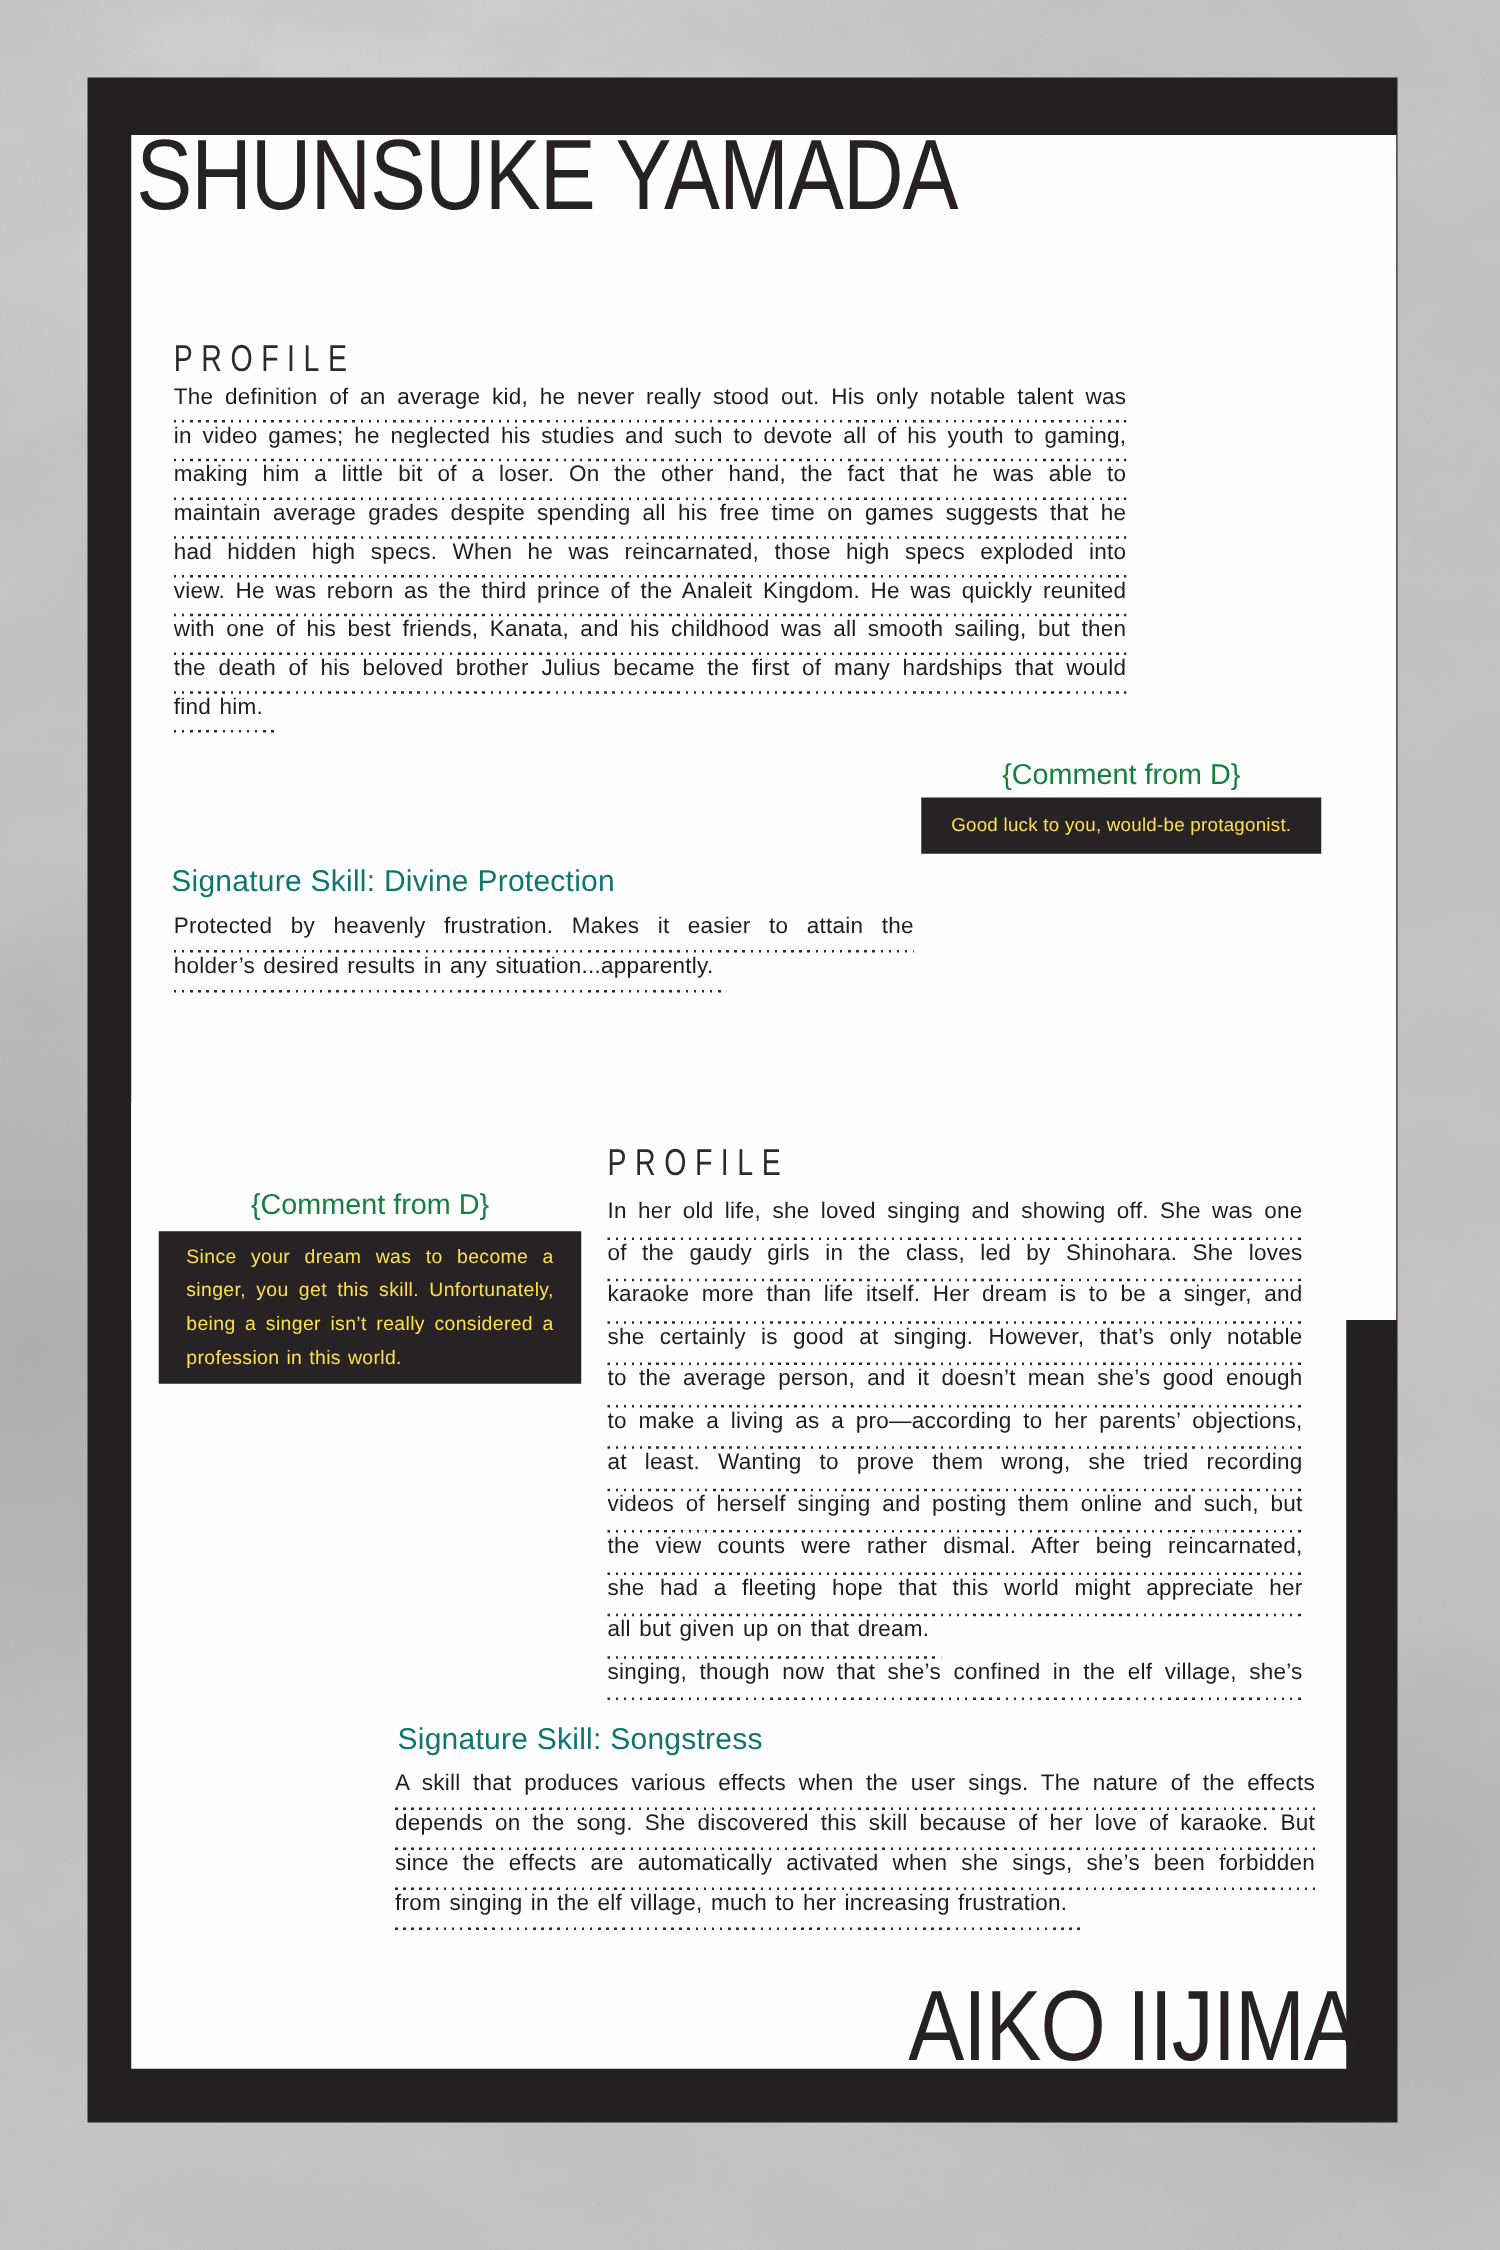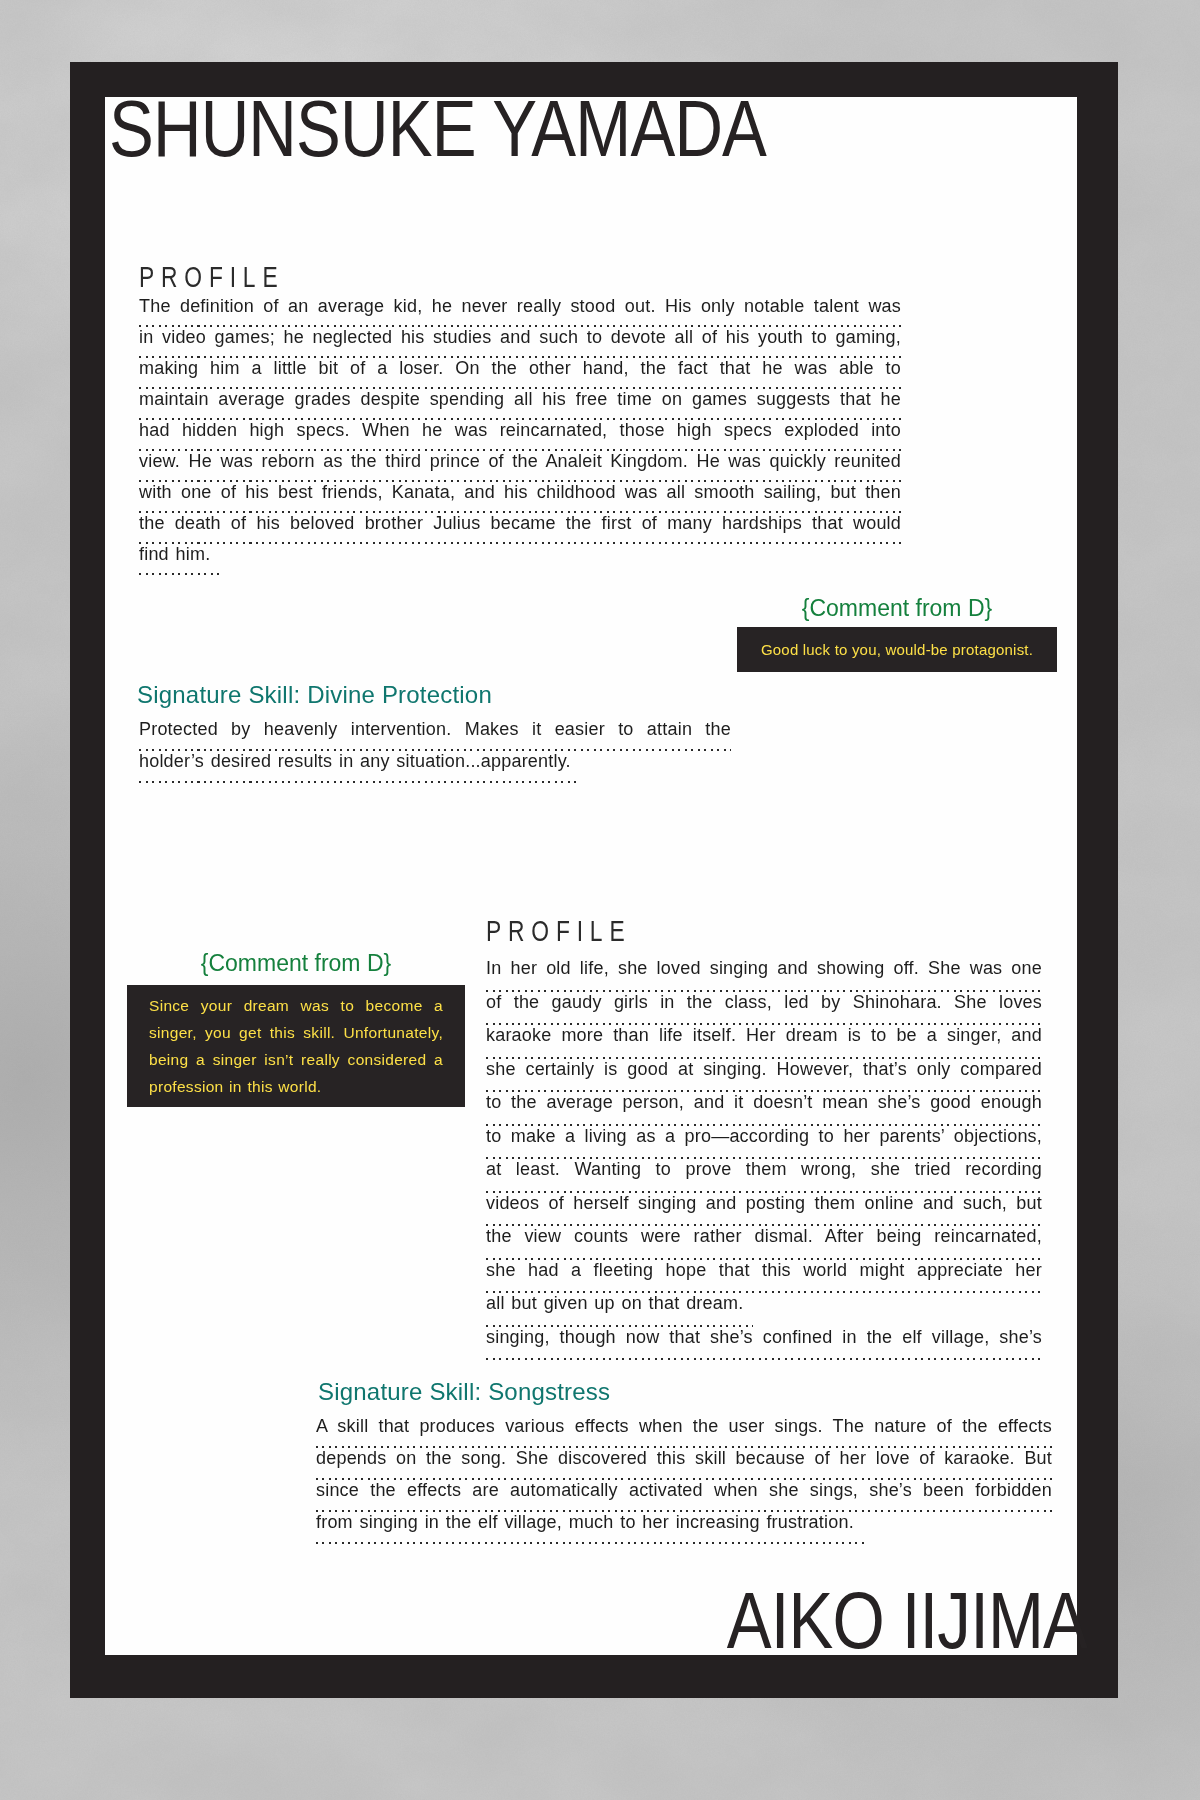--- a/index.html
+++ b/index.html
@@ -9,21 +9,21 @@
       radial-gradient(900px 600px at 30% 8%, rgba(255,255,255,.35), rgba(255,255,255,0) 60%),
       radial-gradient(700px 500px at 90% 85%, rgba(120,120,120,.25), rgba(120,120,120,0) 65%),
       radial-gradient(600px 700px at 2% 60%, rgba(110,110,110,.3), rgba(110,110,110,0) 60%),
       #c9c9c9;
     font-family:"Liberation Sans","DejaVu Sans",sans-serif;
     color:#1d1d1d;
   }
   .texture{position:absolute;left:0;top:0;z-index:0;display:block;}
   .frame{position:absolute;left:70px;top:62px;width:1048px;height:1636px;background:#242021;z-index:1;}
   .panel{position:absolute;left:35px;width:972px;background:#fefefe;}
-  .panel1{top:35px;height:948px;}
+  .panel1{top:46px;height:948px;padding-left:40px;}
   .panel2{top:820px;height:773px;}
   .big-title{
     position:absolute;font-size:80px;line-height:1;font-weight:400;color:#262223;
     letter-spacing:-1px;white-space:nowrap;transform:scaleX(.84);z-index:3;
   }
   .title-top{left:4px;top:-8px;transform-origin:left top;}
   .title-bottom{right:-10px;bottom:-6px;transform-origin:right bottom;}
   .profile-heading{
     position:absolute;font-size:30px;letter-spacing:9px;color:#2b2b2b;
     transform:scaleX(.76);transform-origin:left top;white-space:nowrap;
@@ -110,21 +110,21 @@
 
       <div class="comment-heading ch1">{Comment from D}</div>
 
       <div class="comment-box cb1">
         <span>Good luck to you, would-be protagonist.</span>
       </div>
 
       <div class="skill-heading sh1">Signature Skill: Divine Protection</div>
 
       <div class="para d1 de1">
-          <div class="ln">Protected by heavenly intervention. Makes it easier to attain the</div>
+          <div class="ln">Protected by heavenly frustration. Makes it easier to attain the</div>
           <div class="ln last">holder’s desired results in any situation...apparently.</div>
         </div>
     </div>
 
     <div class="panel panel2">
 
       <div class="profile-heading ph2">PROFILE</div>
 
       <div class="comment-heading ch2">{Comment from D}</div>
 
@@ -132,21 +132,21 @@
           <div class="cln">Since your dream was to become a</div>
           <div class="cln">singer, you get this skill. Unfortunately,</div>
           <div class="cln">being a singer isn’t really considered a</div>
           <div class="cln last">profession in this world.</div>
         </div>
 
       <div class="para p2 pa2">
           <div class="ln">In her old life, she loved singing and showing off. She was one</div>
           <div class="ln">of the gaudy girls in the class, led by Shinohara. She loves</div>
           <div class="ln">karaoke more than life itself. Her dream is to be a singer, and</div>
-          <div class="ln">she certainly is good at singing. However, that’s only compared</div>
+          <div class="ln">she certainly is good at singing. However, that’s only notable</div>
           <div class="ln">to the average person, and it doesn’t mean she’s good enough</div>
           <div class="ln">to make a living as a pro—according to her parents’ objections,</div>
           <div class="ln">at least. Wanting to prove them wrong, she tried recording</div>
           <div class="ln">videos of herself singing and posting them online and such, but</div>
           <div class="ln">the view counts were rather dismal. After being reincarnated,</div>
           <div class="ln">she had a fleeting hope that this world might appreciate her</div>
           <div class="ln last">all but given up on that dream.</div>
           <div class="ln">singing, though now that she’s confined in the elf village, she’s</div>
         </div>
 

